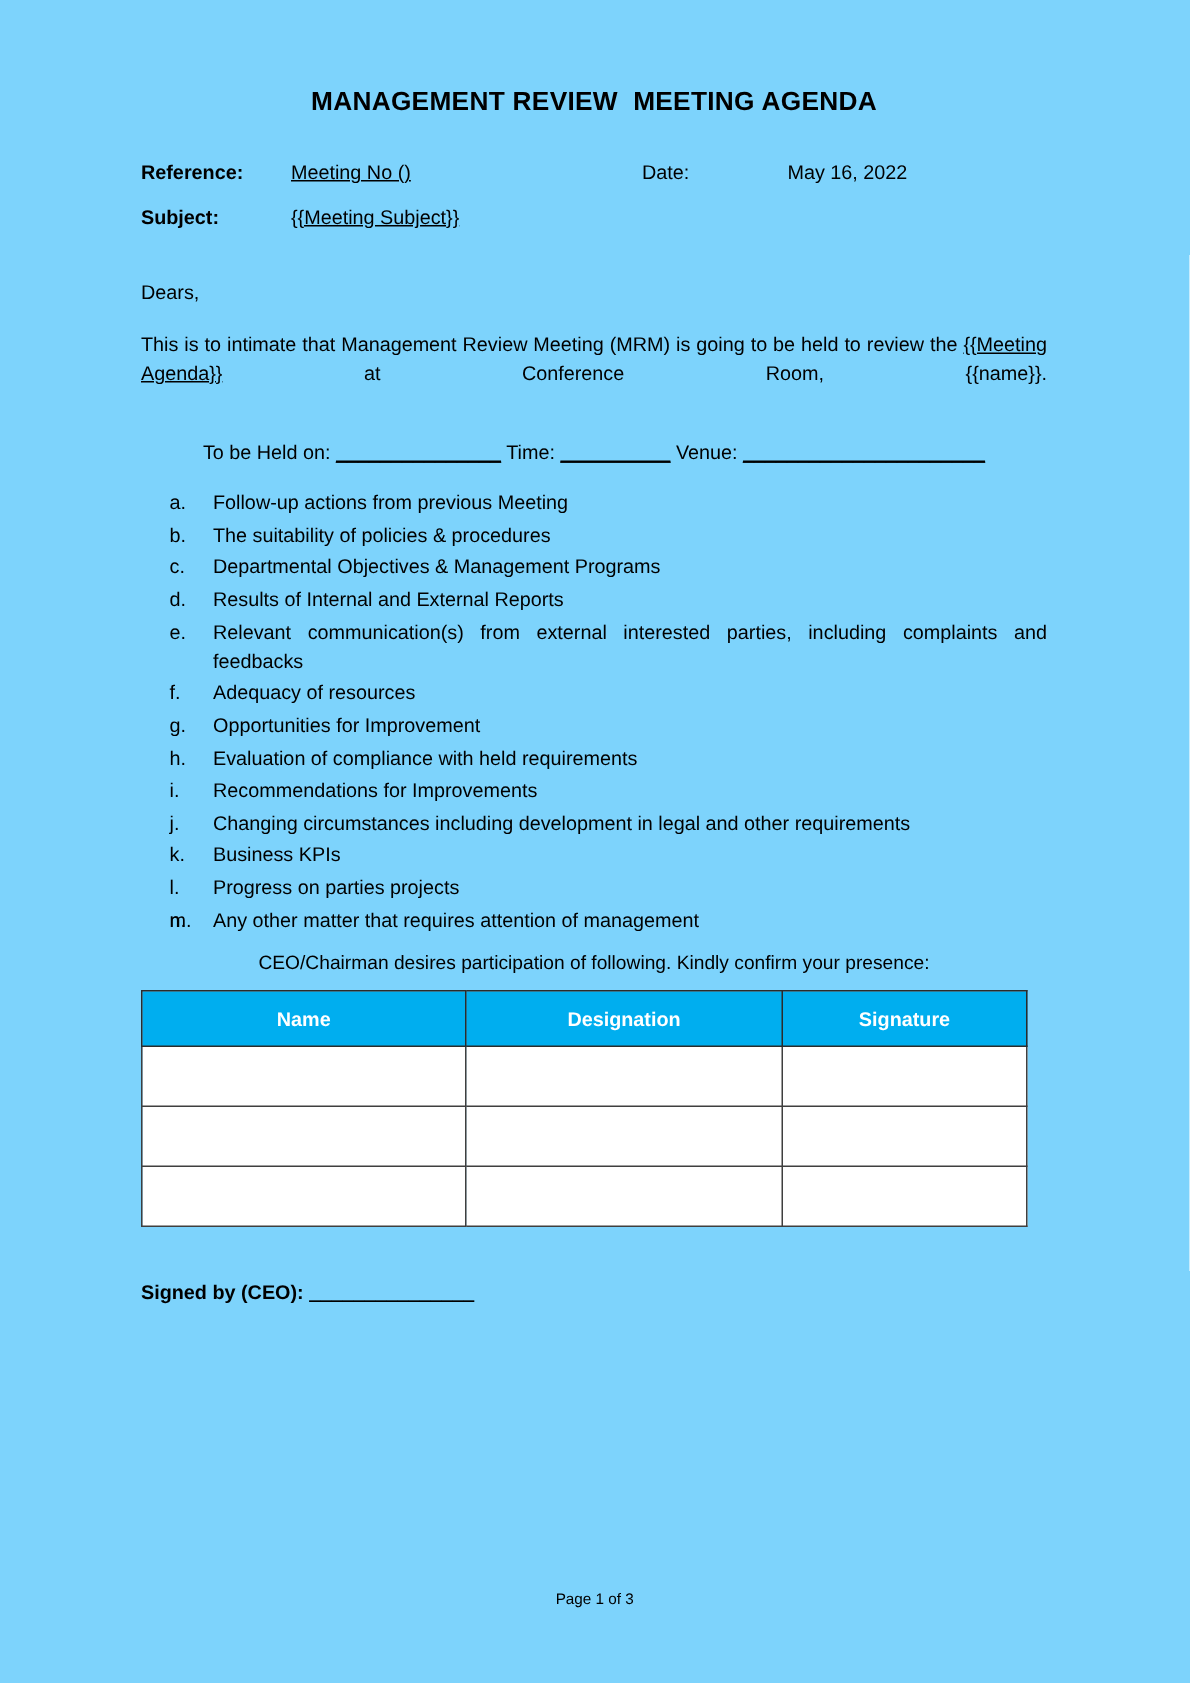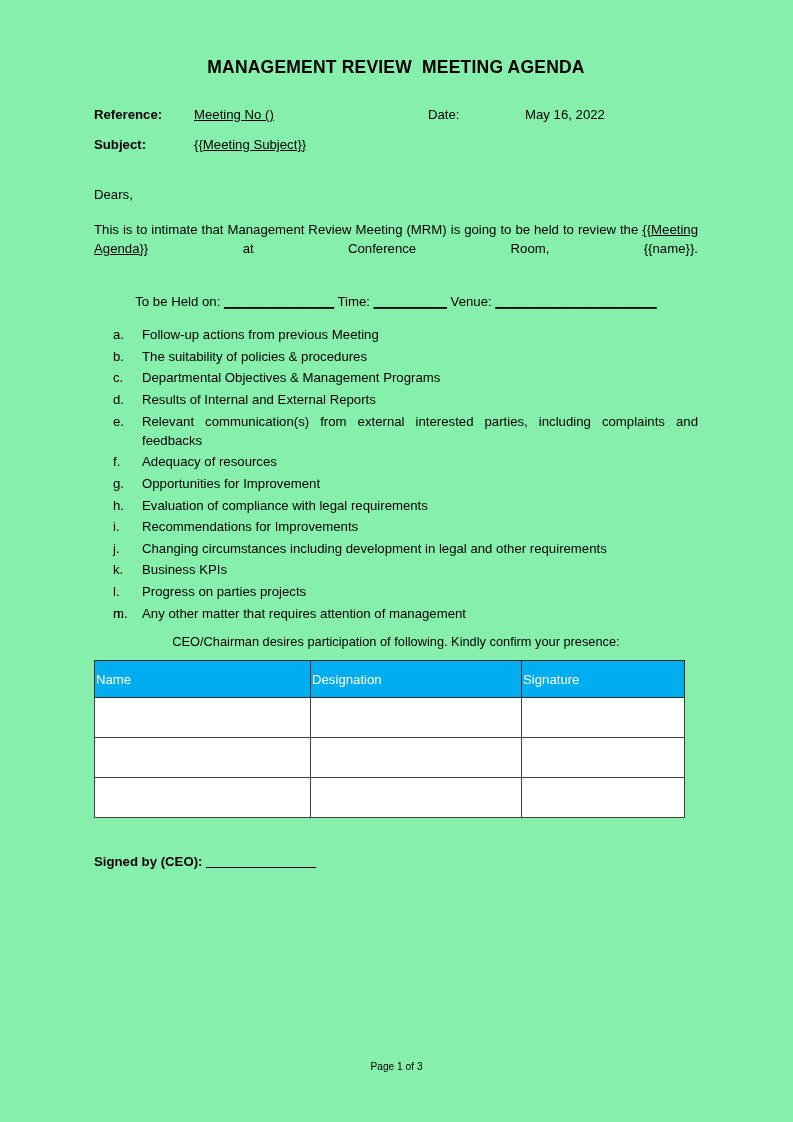--- a/index.html
+++ b/index.html
@@ -10,21 +10,21 @@
   }
   body {
     font-family: "Liberation Sans", sans-serif;
     color: #000000;
   }
   .page {
     position: relative;
     width: 793px;
     height: 1122px;
     margin: 0 auto;
-    background: #86efac;
+    background: #7dd3fc;
     overflow: hidden;
   }
   .content {
     position: absolute;
     left: 94px;
     top: 0;
     width: 604px;
   }
 
   
@@ -151,22 +151,22 @@
     table-layout: fixed;
   }
   table.sig-table th,
   table.sig-table td {
     border: 1.6px solid #3f3f3f;
   }
   table.sig-table th {
     background: #00AEEF;
     color: #ffffff;
     font-size: 13.2px;
-    font-weight: normal;
-    text-align: left;
+    font-weight: bold;
+    text-align: center;
     height: 34px;
     border-color: #2b2b2b;
   }
   table.sig-table td {
     height: 37px;
     background: #ffffff;
   }
   col.c-name { width: 216px; }
   col.c-desig { width: 211px; }
   col.c-sign { width: 163px; }
@@ -245,21 +245,21 @@
       <li class="agenda-item">
         <span class="agenda-marker">f.</span>
         <span>Adequacy of resources</span>
       </li>
       <li class="agenda-item">
         <span class="agenda-marker">g.</span>
         <span>Opportunities for Improvement</span>
       </li>
       <li class="agenda-item">
         <span class="agenda-marker">h.</span>
-        <span>Evaluation of compliance with legal requirements</span>
+        <span>Evaluation of compliance with held requirements</span>
       </li>
       <li class="agenda-item">
         <span class="agenda-marker">i.</span>
         <span>Recommendations for Improvements</span>
       </li>
       <li class="agenda-item">
         <span class="agenda-marker">j.</span>
         <span>Changing circumstances including development in legal and other requirements</span>
       </li>
       <li class="agenda-item">

